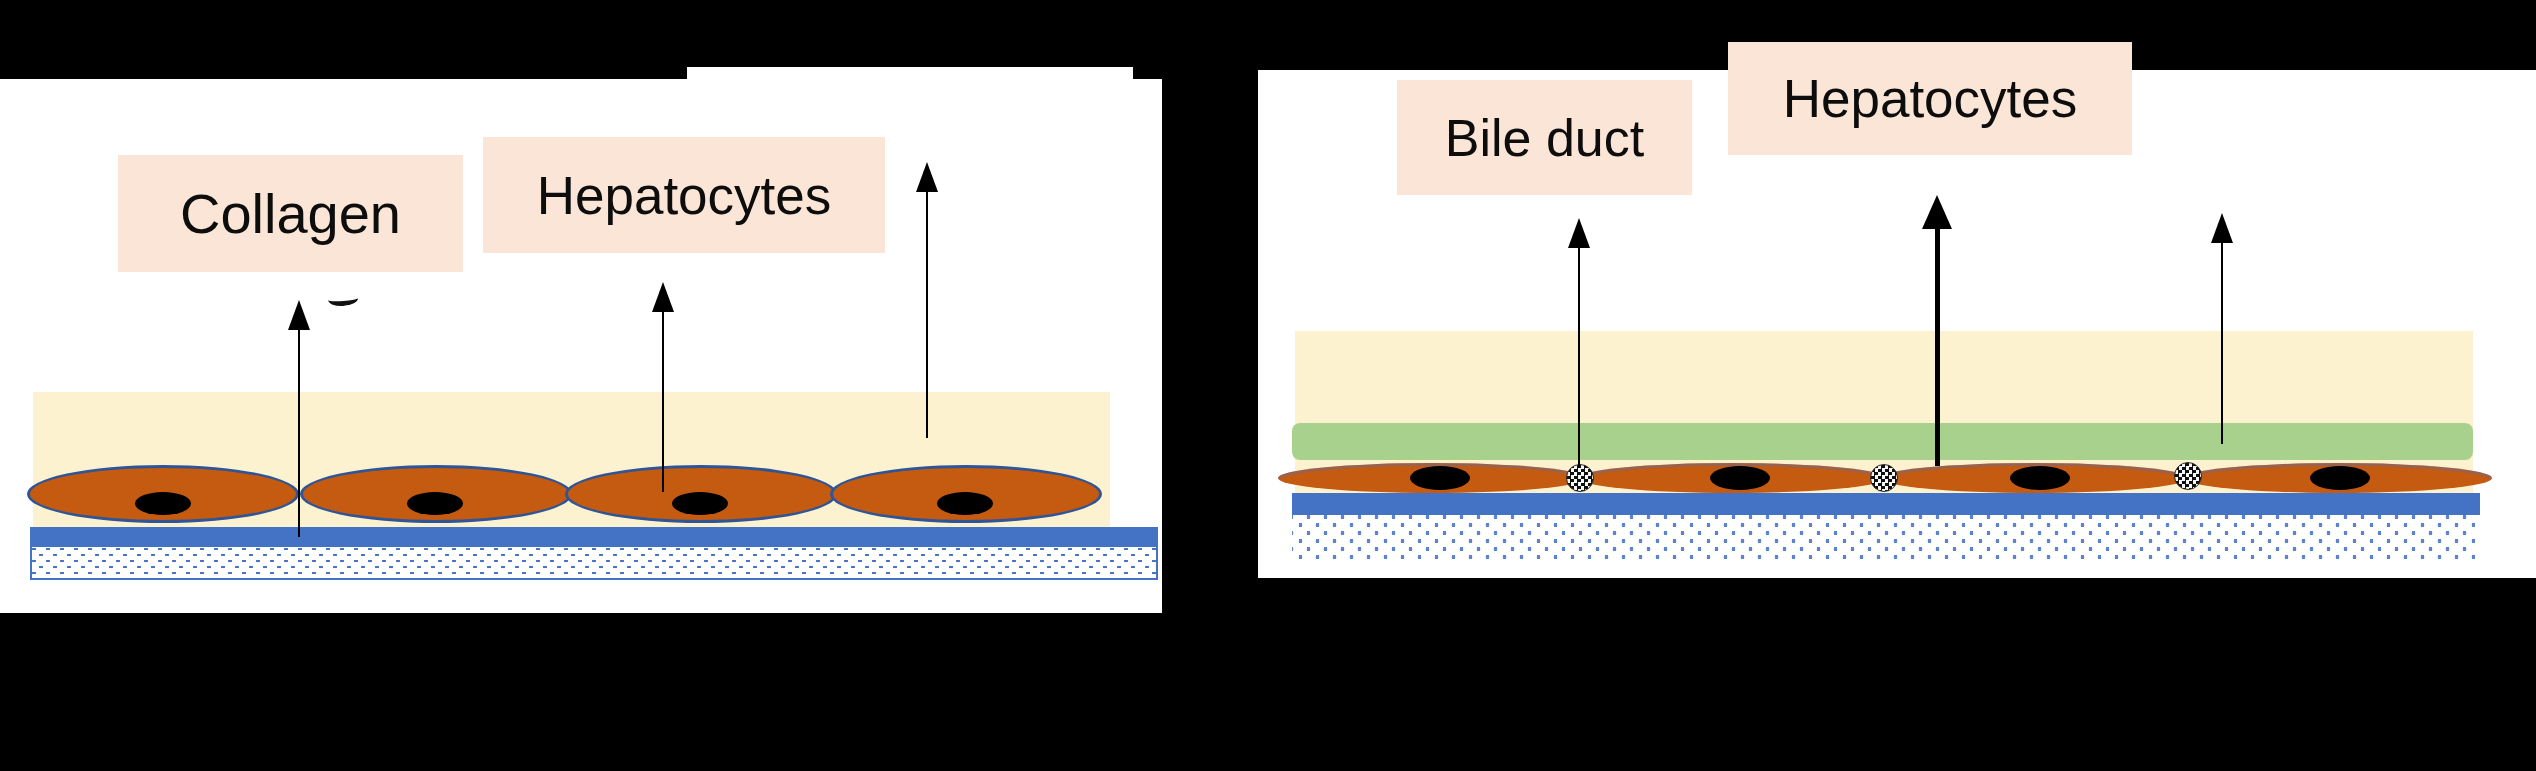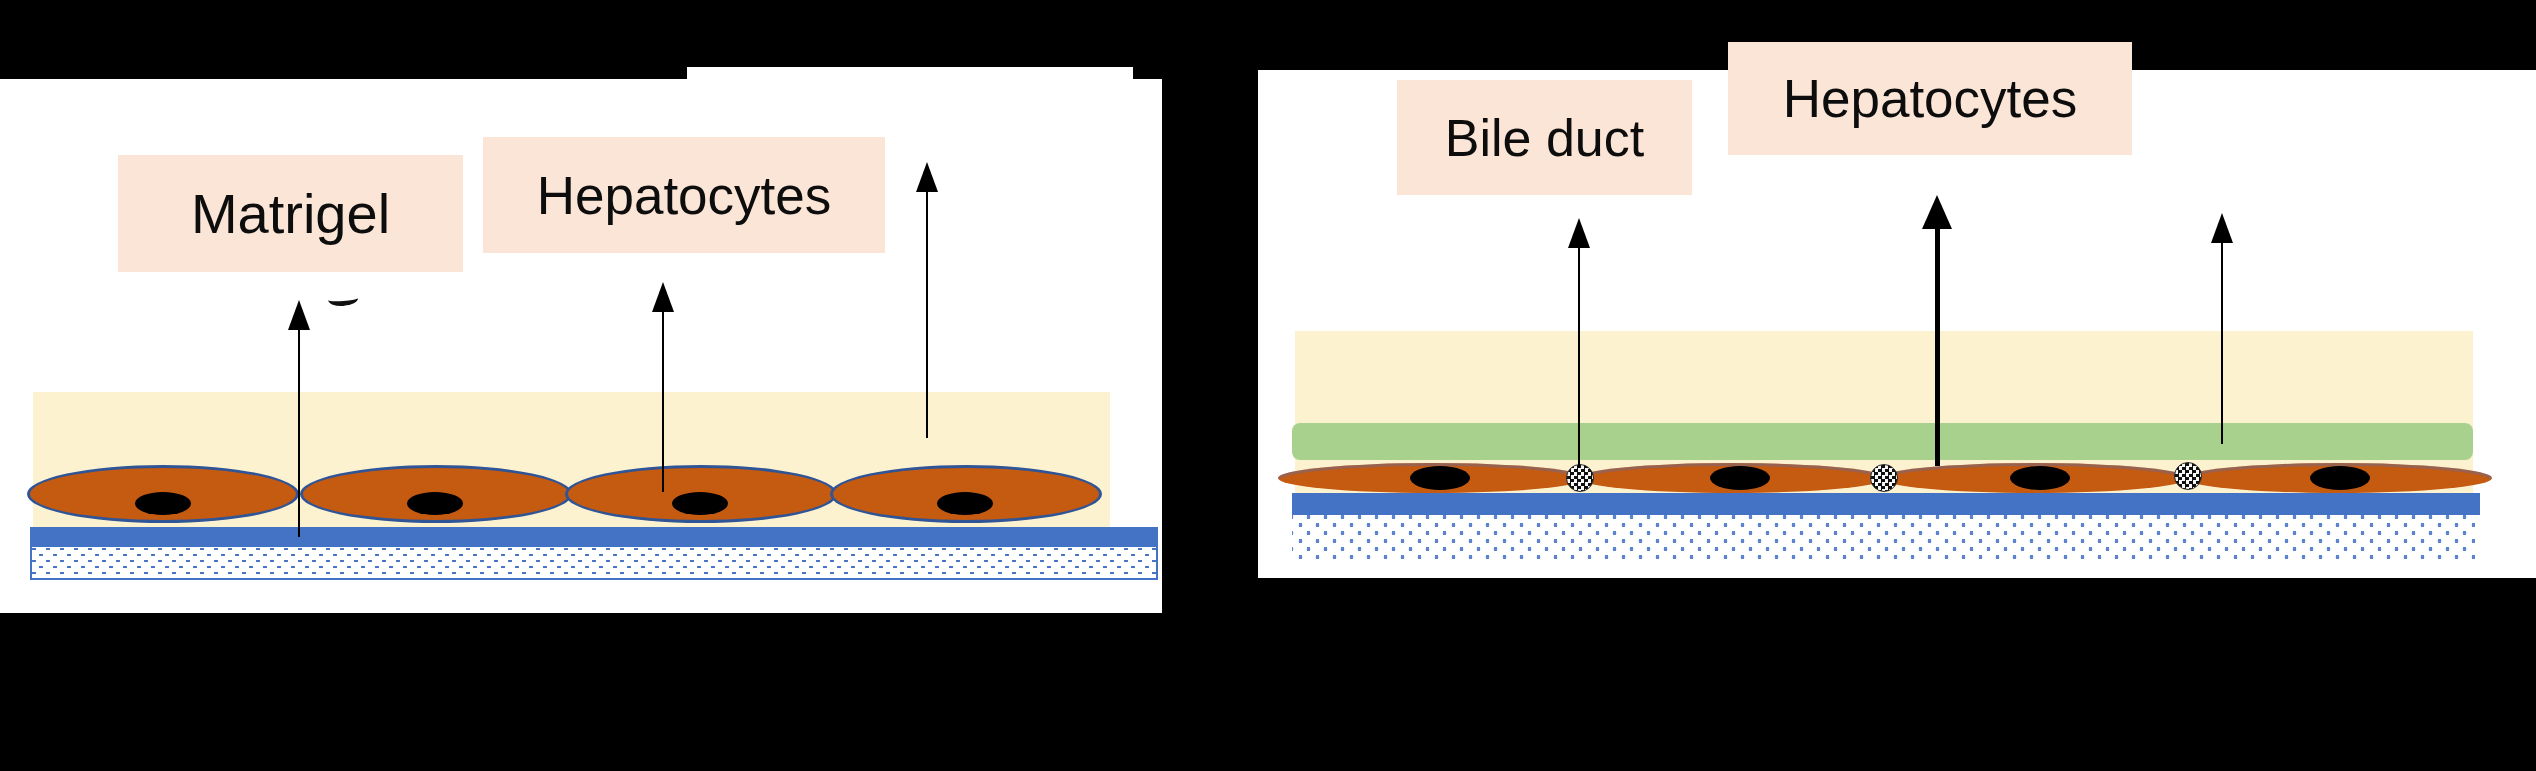--- a/index.html
+++ b/index.html
@@ -110,21 +110,21 @@
   <div class="abs arrow-head" style="left:288px;top:300px;"></div>
   <div class="abs arrow-line" style="left:298px;top:326px;height:211px;"></div>
 
   <div class="abs arrow-head" style="left:652px;top:282px;"></div>
   <div class="abs arrow-line" style="left:662px;top:308px;height:184px;"></div>
 
   <div class="abs arrow-head" style="left:916px;top:162px;"></div>
   <div class="abs arrow-line" style="left:926px;top:188px;height:250px;"></div>
 
   <div class="abs label-box" style="left:118px;top:155px;width:345px;height:117px;font-size:56px;">
-    <span>Matrigel</span>
+    <span>Collagen</span>
   </div>
   <div class="abs label-box" style="left:483px;top:137px;width:402px;height:116px;font-size:53px;">
     <span>Hepatocytes</span>
   </div>
 
   <div class="abs card" style="left:1258px;top:70px;width:1278px;height:508px;"></div>
 
   <div class="abs cream" style="left:1295px;top:331px;width:1178px;height:162px;"></div>
 
   <div class="abs green" style="left:1292px;top:423px;width:1181px;height:37px;"></div>

